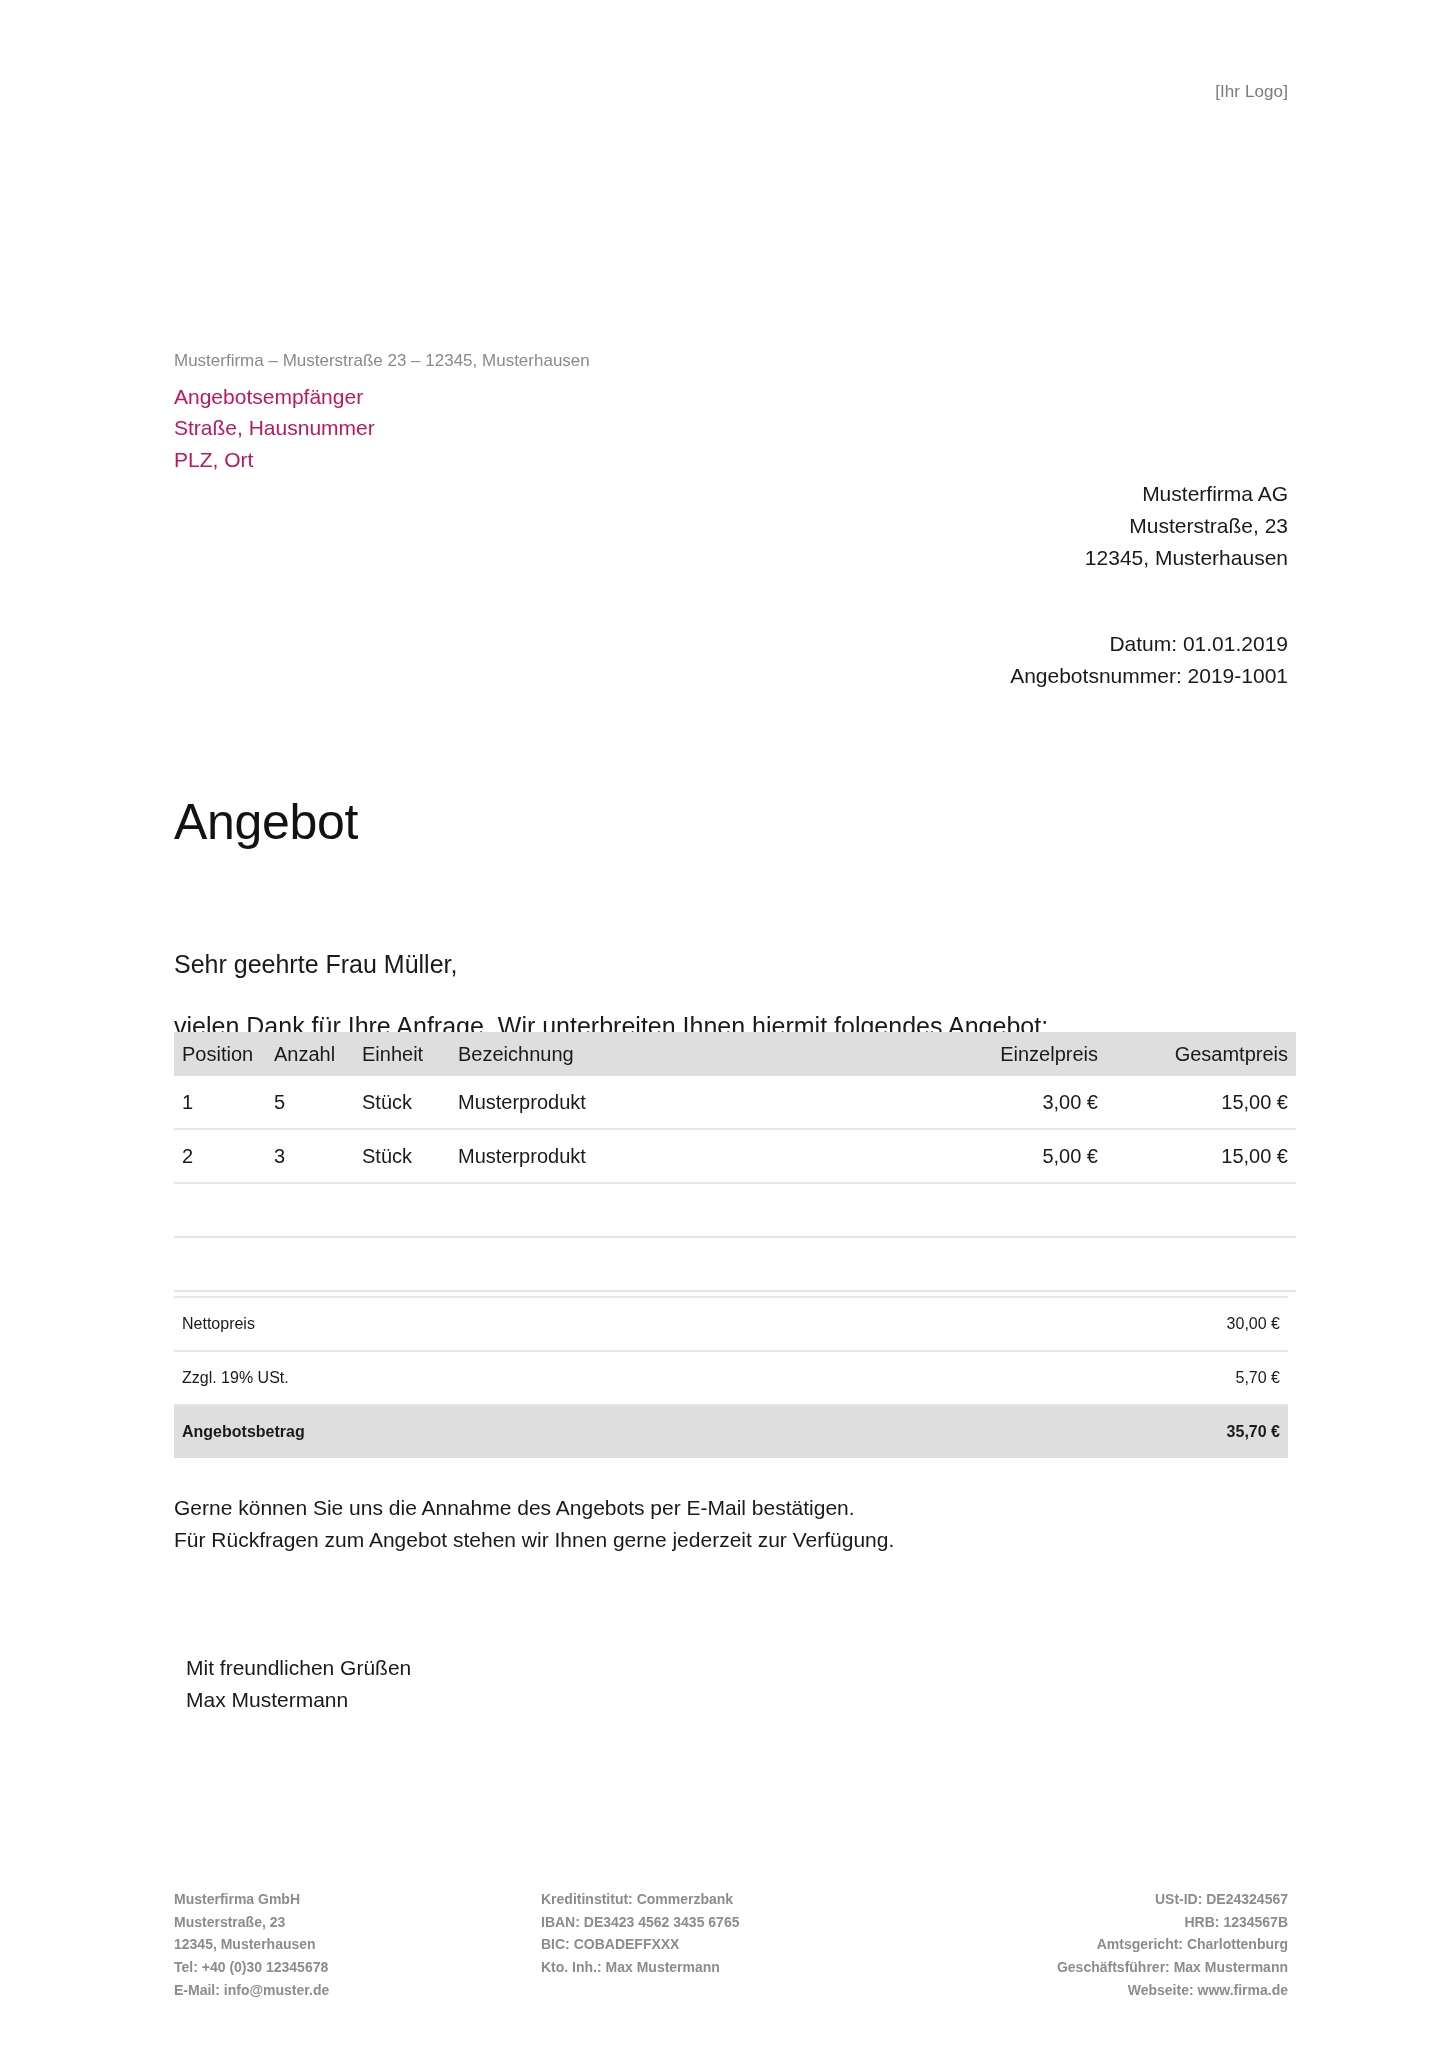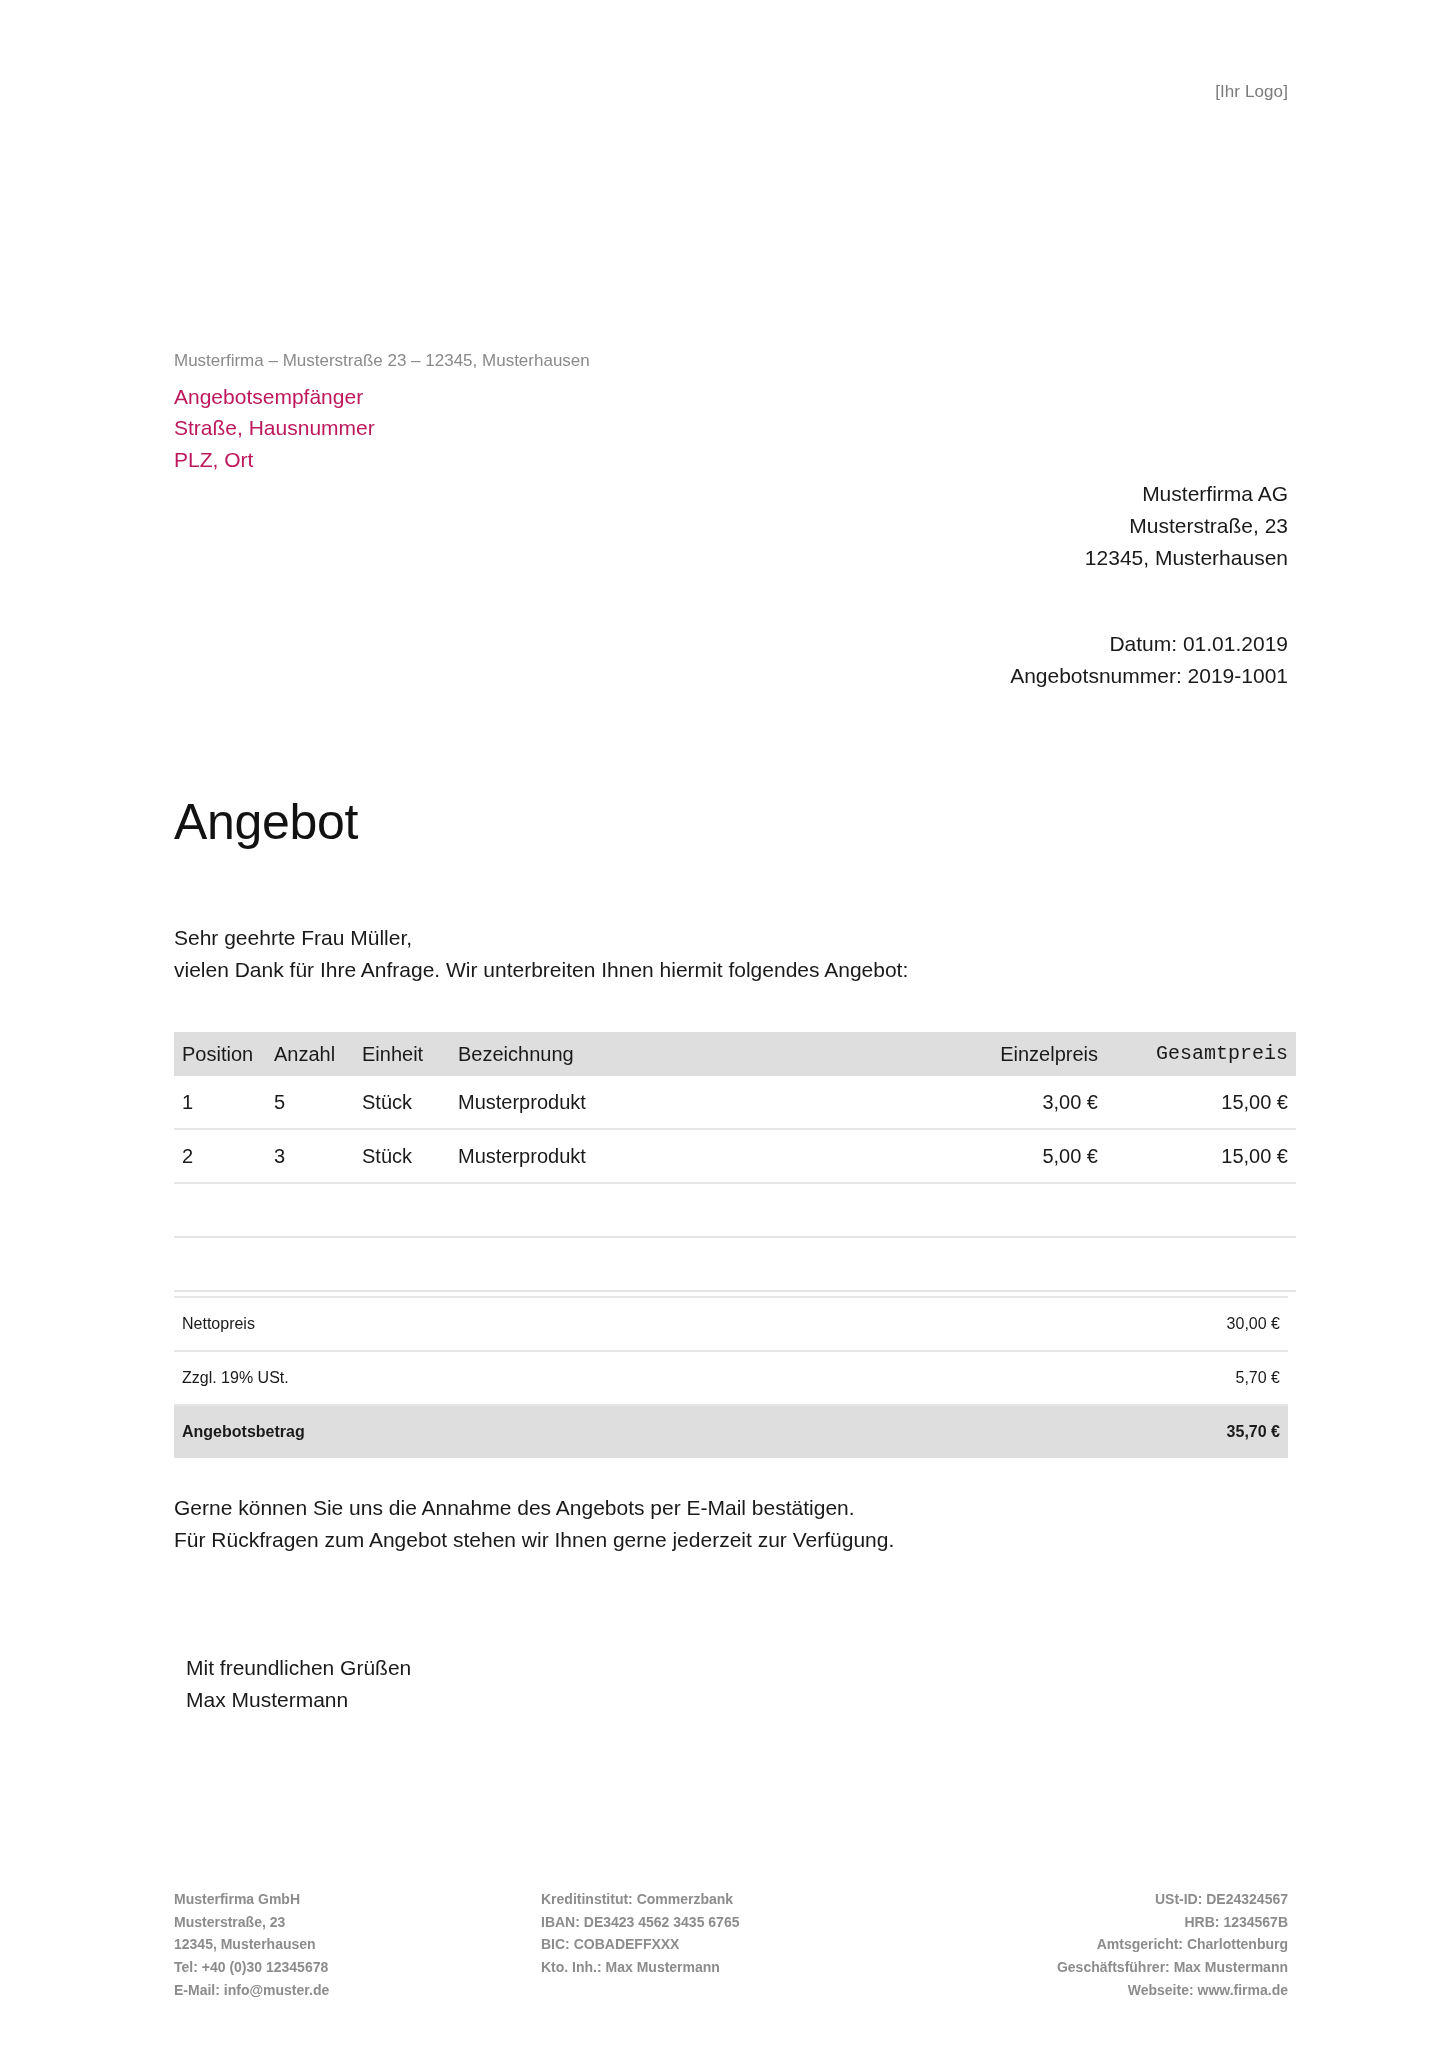--- a/index.html
+++ b/index.html
@@ -87,23 +87,24 @@
   }
 
   
   .intro-block {
     position: absolute;
     left: 174px;
     top: 922px;
     width: 1120px;
   }
   .intro-line {
-    font-size: 21px;
+    font-size: 25px;
     color: #1a1a1a;
     line-height: 1.5;
+    margin-top: 24px;
   }
 
   
   .items-table {
     position: absolute;
     left: 174px;
     top: 1032px;
     width: 1114px;
     border-collapse: collapse;
     table-layout: fixed;
@@ -136,21 +137,21 @@
   .items-table tbody tr.blank td {
     color: transparent;
   }
   .col-pos    { width: 92px;  padding-left: 8px !important; }
   .col-qty    { width: 88px; }
   .col-unit   { width: 96px; }
   .col-desc   { width: 470px; }
   .col-single { width: 170px; }
   .col-total  { width: 190px; padding-right: 8px !important; }
   th.col-pos  { padding-left: 8px !important; }
-  th.col-total{ padding-right: 8px !important; font-family: Liberation Mono, monospace; }
+  th.col-total{ padding-right: 8px !important; }
 
   
   .totals-table {
     position: absolute;
     left: 174px;
     top: 1296px;
     width: 1114px;
     border-collapse: collapse;
     table-layout: fixed;
   }

